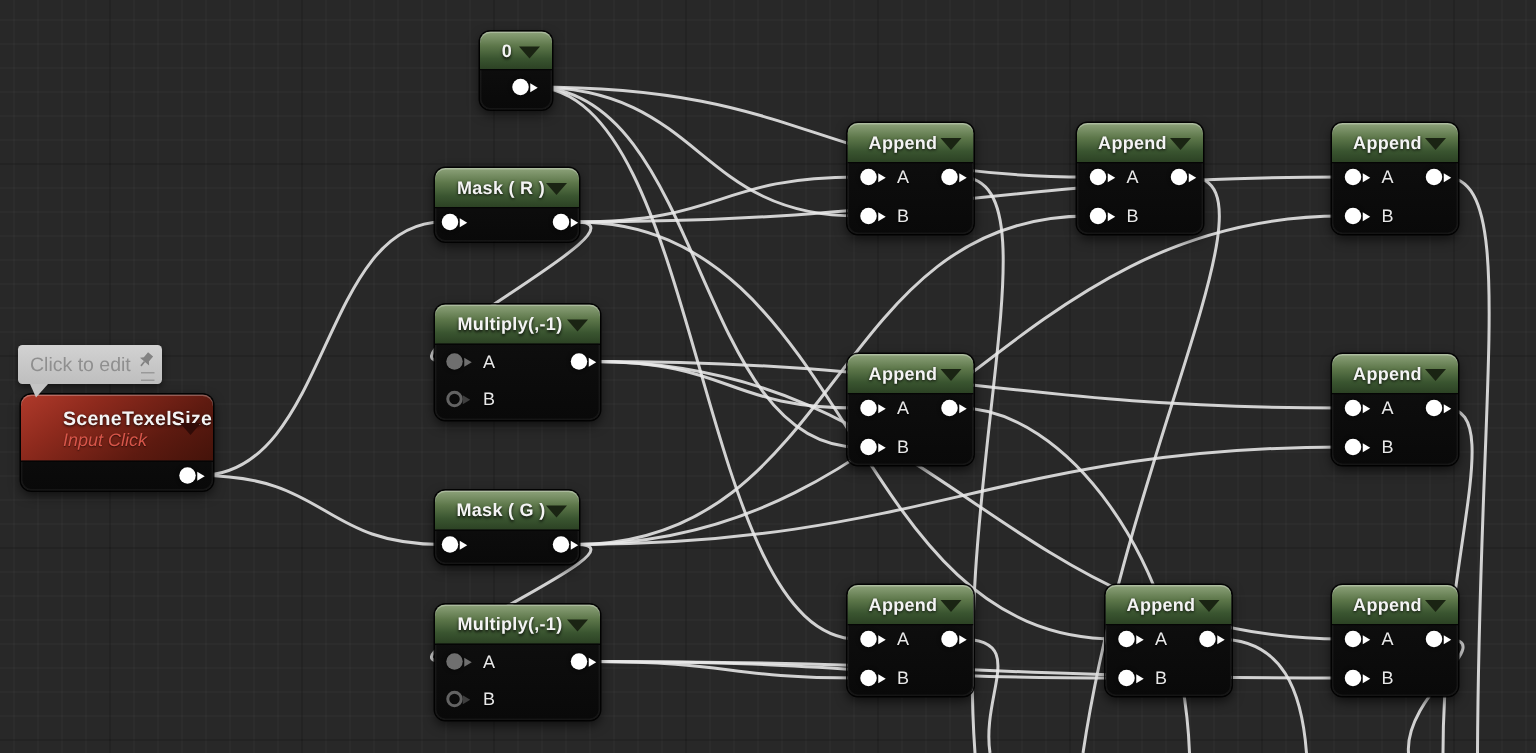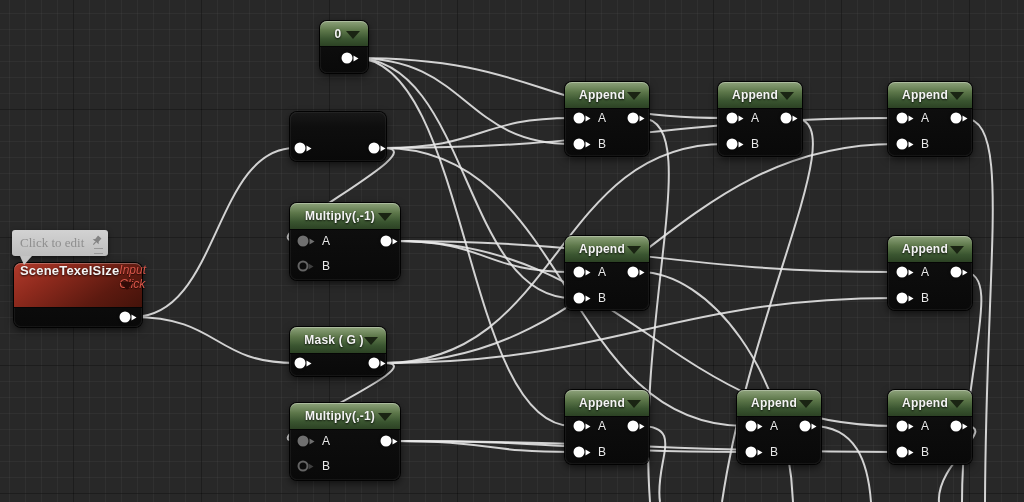--- a/index.html
+++ b/index.html
@@ -14,39 +14,39 @@
     background-size:128px 128px,128px 128px,16px 16px,16px 16px;
     background-position:-55px -19px,-55px -19px,9px 13px,9px 13px;}
   #wires{position:absolute;left:0;top:0;width:1024px;height:502px;pointer-events:none;}
   .wire{fill:none;stroke:#e9e9e9;stroke-width:2;stroke-opacity:.88;}
   .node{position:absolute;border-radius:7px;background:linear-gradient(180deg,#181818 0%,#0e0e0e 30%,#090909 100%);
     box-shadow:0 3px 8px rgba(0,0,0,.65),0 0 0 1px rgba(0,0,0,.9),inset 0 0 0 1px rgba(255,255,255,.05);}
   .hdr{position:absolute;left:0;top:0;right:0;height:26px;border-radius:7px 7px 0 0;
     border-bottom:1px solid #050505;display:flex;align-items:center;justify-content:center;
     background:linear-gradient(180deg,#8ea37b 0%,#5d774a 38%,#3a5530 72%,#2c4224 100%);
     box-shadow:inset 0 1px 0 rgba(255,255,255,.28);}
-  .hdr.red{height:44px;flex-direction:row;align-items:flex-start;justify-content:center;padding-left:10px;
+  .hdr.red{height:44px;flex-direction:column;align-items:flex-start;justify-content:center;padding-left:28px;
     background:linear-gradient(145deg,#b03a2b 0%,#8e2a1d 30%,#5d1a10 70%,#44130a 100%);}
   .ttl{color:#f4f4f4;font-size:12px;font-weight:bold;text-shadow:0 1px 2px rgba(0,0,0,.85);letter-spacing:.2px;}
   .ttl.big{font-size:13px;}
   .sub{color:#d8564a;font-size:12px;font-style:italic;text-shadow:0 1px 1px rgba(0,0,0,.6);margin-top:0px;}
   .caret{position:absolute;right:8px;top:50%;margin-top:-3px;width:0;height:0;
     border-left:7px solid transparent;border-right:7px solid transparent;border-top:8px solid #1a2413;}
   .hdr.red .caret{border-top-color:#300b07;}
   .pin{position:absolute;width:11px;height:11px;border-radius:50%;background:#fff;transform:translate(-50%,-50%);
     box-shadow:0 0 3px rgba(0,0,0,.8);}
   .pin::after{content:"";position:absolute;left:12px;top:2.5px;
     border-left:5px solid #fff;border-top:3px solid transparent;border-bottom:3px solid transparent;}
   .pin.grey{background:#6f6f6f;}
   .pin.grey::after{border-left-color:#6f6f6f;}
   .pin.hollow{background:transparent;border:2px solid #636363;width:7px;height:7px;box-shadow:none;}
   .pin.hollow::after{border-left-color:#3f3f3f;left:9px;top:.5px;}
   .plabel{position:absolute;color:#e8e8e8;font-size:12px;transform:translate(0,-50%);text-shadow:0 1px 1px rgba(0,0,0,.7);}
   .tooltip{position:absolute;left:12px;top:230px;width:96px;height:26px;border-radius:3px;
-    background:linear-gradient(180deg,#d2d2d2,#bebebe);box-shadow:0 2px 5px rgba(0,0,0,.5);font-family:Liberation Serif, serif;}
+    background:linear-gradient(180deg,#d2d2d2,#bebebe);box-shadow:0 2px 5px rgba(0,0,0,.5);}
   .tooltip .txt{position:absolute;left:8px;top:5px;font-size:13px;color:#8f8f8f;}
   .tooltip .tail{position:absolute;left:8px;top:26px;width:0;height:0;
     border-left:4px solid transparent;border-right:8px solid transparent;border-top:9px solid #c4c4c4;}
   .tooltip .pinico{position:absolute;right:4px;top:3px;width:11px;height:11px;transform:rotate(40deg);opacity:.75;}
   .tooltip .grip{position:absolute;right:5px;bottom:2px;width:9px;height:4px;
     border-top:1px solid #8f8f8f;border-bottom:1px solid #8f8f8f;opacity:.8;}
 </style>
 </head>
 <body>
 
@@ -84,20 +84,24 @@
 
   <div class="node" style="left:320px;top:21px;width:48px;height:52px;">
     <div class="hdr" style="height:25px;">
       <span class="ttl" style="margin-right:12px;">0</span>
       <span class="caret"></span>
     </div>
     <span class="pin" style="left:27px;top:37px;"></span>
   </div>
 
   <div class="node" style="left:290px;top:112px;width:96px;height:49px;">
+    <div class="hdr">
+      <span class="ttl" style="margin-right:8px;">Mask ( R )</span>
+      <span class="caret"></span>
+    </div>
     <span class="pin" style="left:10px;top:36px;"></span>
     <span class="pin" style="left:84px;top:36px;"></span>
   </div>
 
   <div class="node" style="left:290px;top:203px;width:110px;height:77px;">
     <div class="hdr">
       <span class="ttl" style="margin-right:10px;">Multiply(,-1)</span>
       <span class="caret"></span>
     </div>
     <span class="pin grey" style="left:13px;top:38px;"></span>

